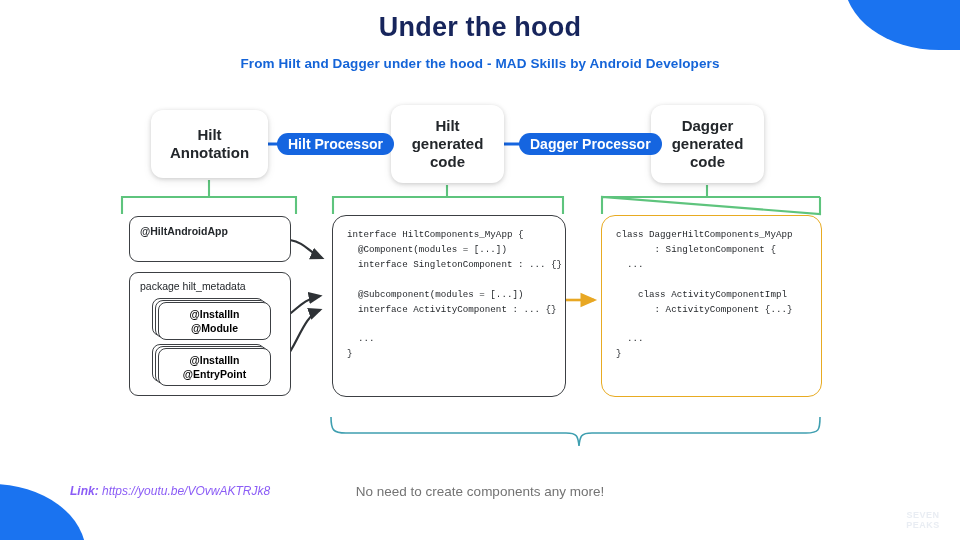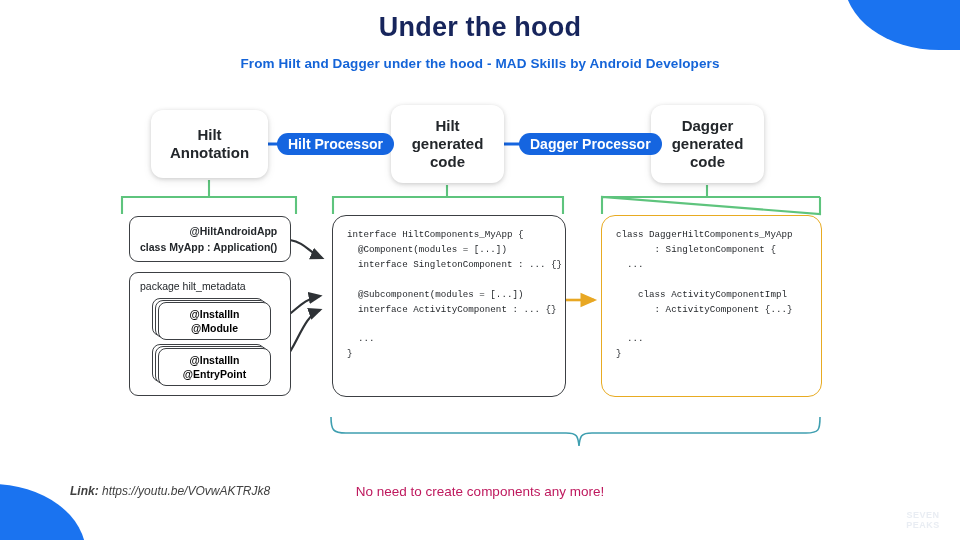--- a/index.html
+++ b/index.html
@@ -95,27 +95,27 @@
   .stack .sh1{left:0;top:0;}
   .stack .sh2{left:3px;top:2px;}
   .stack .sh3{left:6px;top:4px;width:111px;height:36px;
     display:flex;flex-direction:column;align-items:center;justify-content:center;
     line-height:1.35;font-size:10.5px;font-weight:bold;}
   #stack-module{left:152px;top:298px;}
   #stack-entrypoint{left:152px;top:344px;}
 
   
   .link{
-    position:absolute;left:70px;top:484px;font-size:12px;color:#404040;
+    position:absolute;left:70px;top:484px;font-size:12px;color:#8b5cf6;
     font-style:italic;
   }
   .link b{font-style:italic;font-weight:bold;}
   .caption{
     position:absolute;left:0;right:0;top:484px;text-align:center;
-    font-size:13.5px;color:#be185d;
+    font-size:13.5px;color:#737373;
   }
   .logo{
     position:absolute;right:14px;bottom:10px;width:46px;text-align:center;
     font-size:9px;font-weight:bold;line-height:1.12;color:#e9edf3;
     letter-spacing:.5px;
   }
 </style>
 </head>
 <body>
 
@@ -203,21 +203,20 @@
 generated
 code</span>
     </div>
 
     <div class="pill" id="pill-hilt-processor">Hilt Processor</div>
     <div class="pill" id="pill-dagger-processor">Dagger Processor</div>
 
     <div class="card" id="card-annotation">
       <div class="lines">
         <div>@HiltAndroidApp</div>
-        <div>class MyApp : Application()</div>
       </div>
     </div>
 
     <div class="card" id="card-metadata">
       <div class="pkg">package hilt_metadata</div>
     </div>
 
     <div class="stack" id="stack-module">
       <div class="sh sh1"></div>
       <div class="sh sh2"></div>

